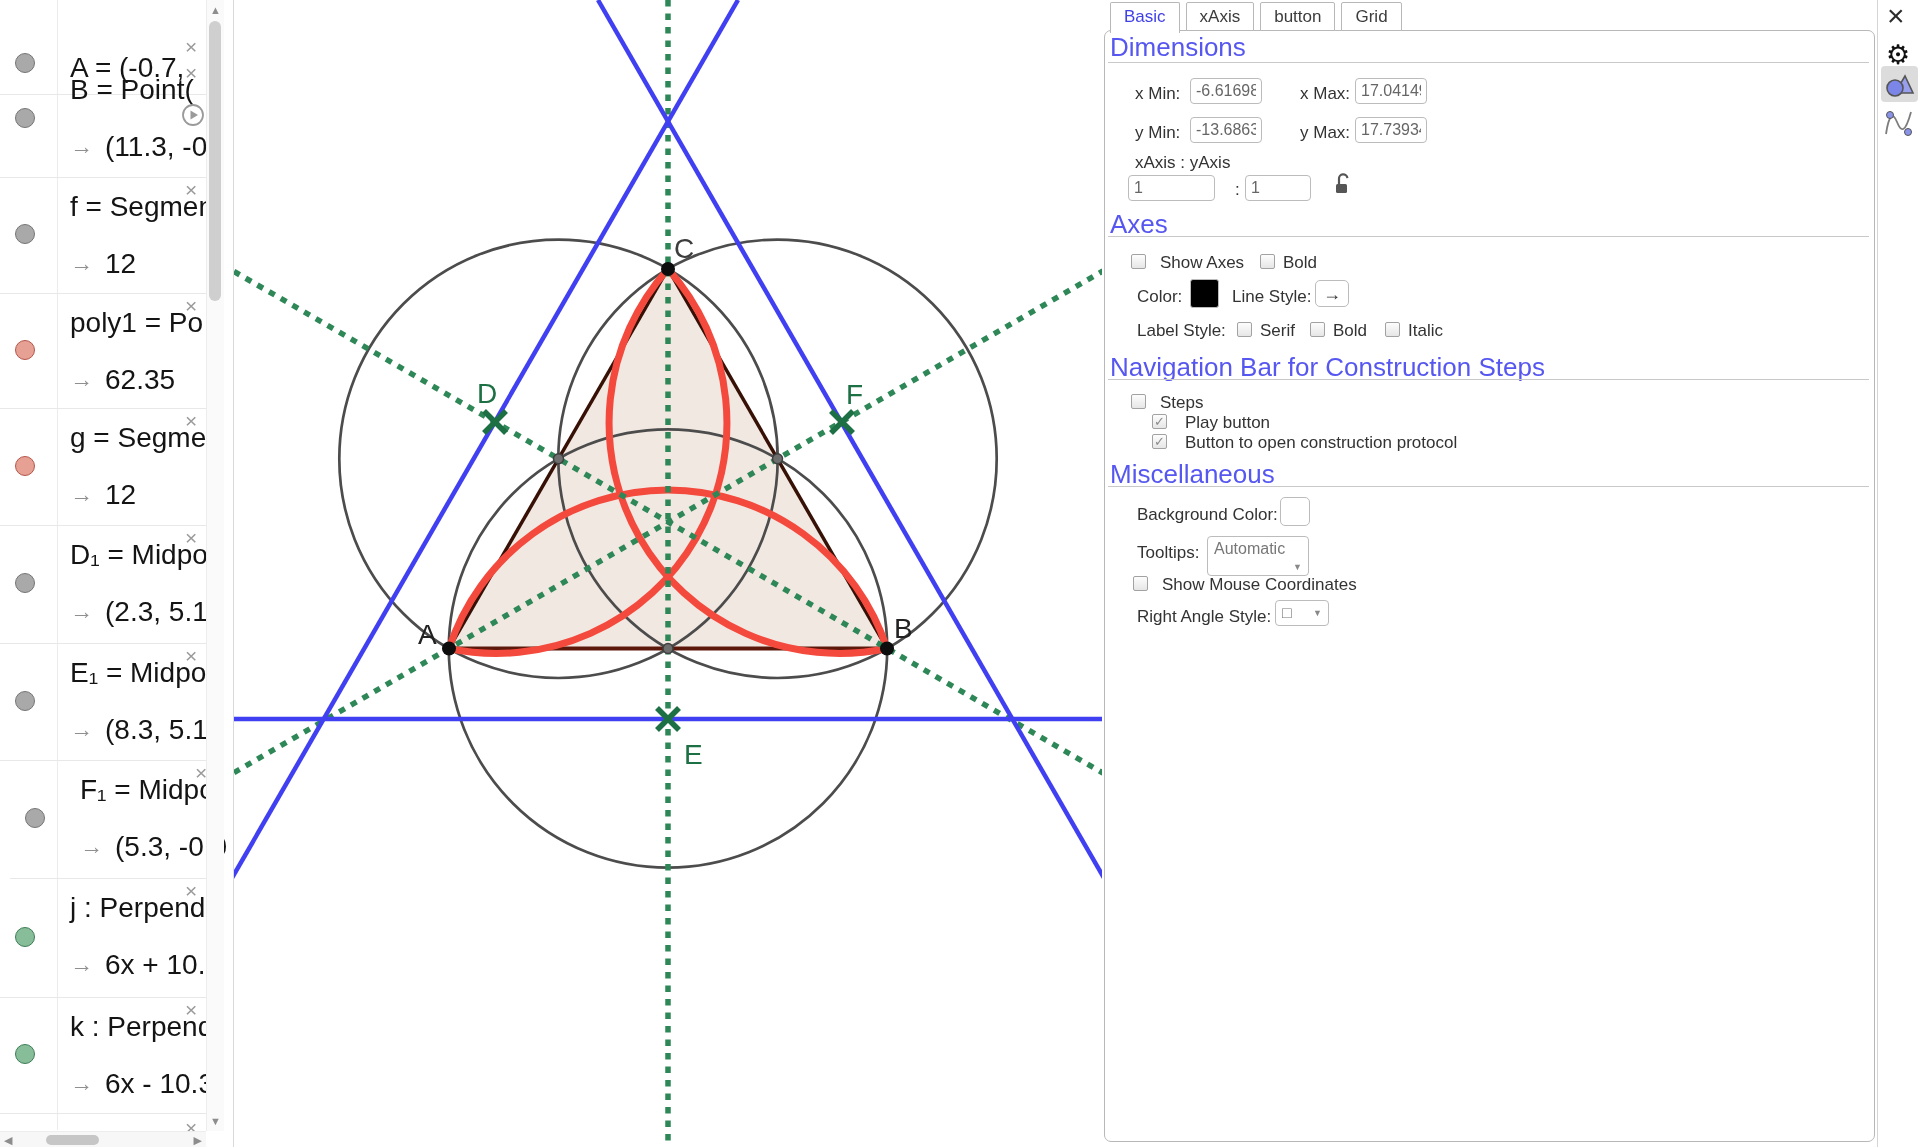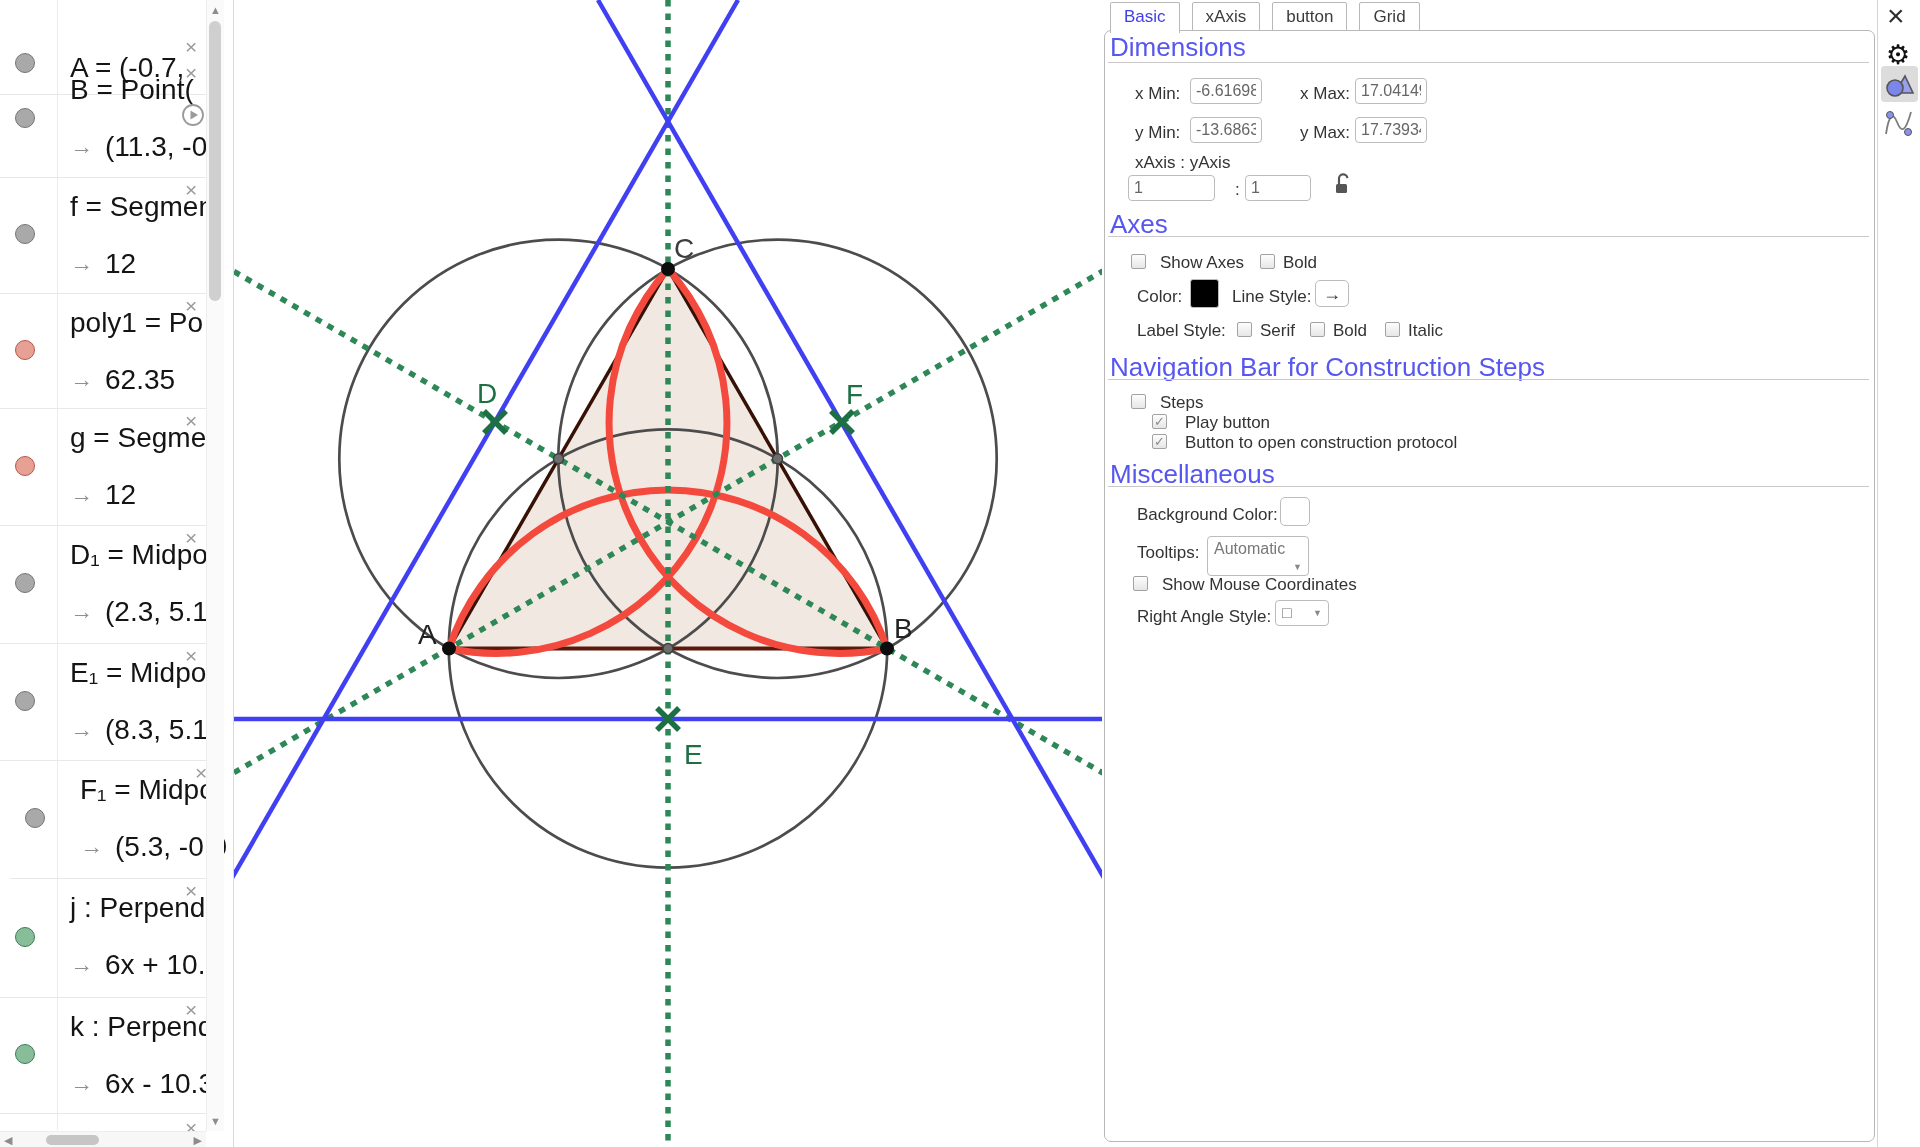--- a/index.html
+++ b/index.html
@@ -26,21 +26,21 @@
   .sarrow{position:absolute;font-size:11px;color:#8d8d8d;line-height:11px;}
   .hscroll{position:absolute;left:0;top:1131px;width:206px;height:16px;background:#f7f7f7;border-top:1px solid #ededed;}
   .hscroll .thumb{position:absolute;left:46px;top:3px;width:53px;height:10px;background:#c6c6c6;border-radius:5px;}
 
   
   .canvas{position:absolute;left:233px;top:0;width:869px;height:1147px;background:#fff;border-left:1px solid #dadada;}
 
   
   .panel{position:absolute;left:1102px;top:0;width:775px;height:1147px;background:#fff;}
   .panel-box{position:absolute;left:2px;top:30px;width:769px;height:1110px;border:1px solid #b8b8b8;border-radius:7px;background:#fff;}
-  .tabs{position:absolute;left:8px;top:2px;display:flex;gap:12px;z-index:3;}
+  .tabs{position:absolute;left:8px;top:2px;display:flex;gap:6px;z-index:3;}
   .tab{box-sizing:border-box;height:29px;padding:4px 13px 0 13px;border:1px solid #b8b8b8;border-radius:2px 2px 0 0;
        background:#fff;font-size:17px;color:#3c3c3c;cursor:default;}
   .tab.active{height:31px;border-bottom:none;color:#4040e8;}
   .ph{position:absolute;left:8px;font-size:26px;color:#5656f0;white-space:nowrap;}
   .prule{position:absolute;left:6px;width:761px;height:0;border-top:1px solid #c9c9c9;}
   .plabel{position:absolute;font-size:17px;color:#333;white-space:nowrap;}
   .pinput{position:absolute;box-sizing:border-box;height:26px;border:1px solid #bcbcbc;border-radius:4px;
           font-family:"Liberation Sans",sans-serif;font-size:16px;color:#666;padding:0 5px;background:#fff;}
   .cb{position:absolute;box-sizing:border-box;width:15px;height:15px;border:1px solid #a2a2a2;border-radius:2px;
       background:linear-gradient(#fdfdfd,#e6e6e6);font-size:13px;line-height:13px;color:#8a8a8a;text-align:center;}

